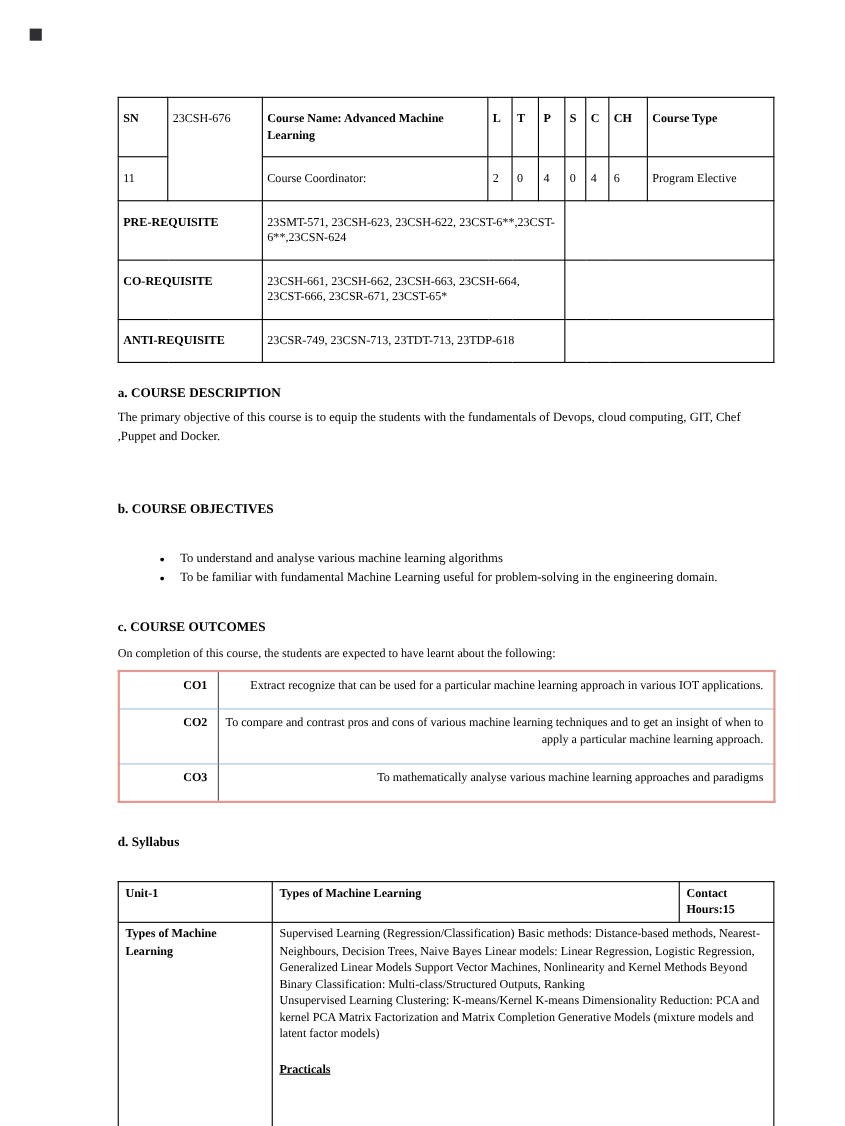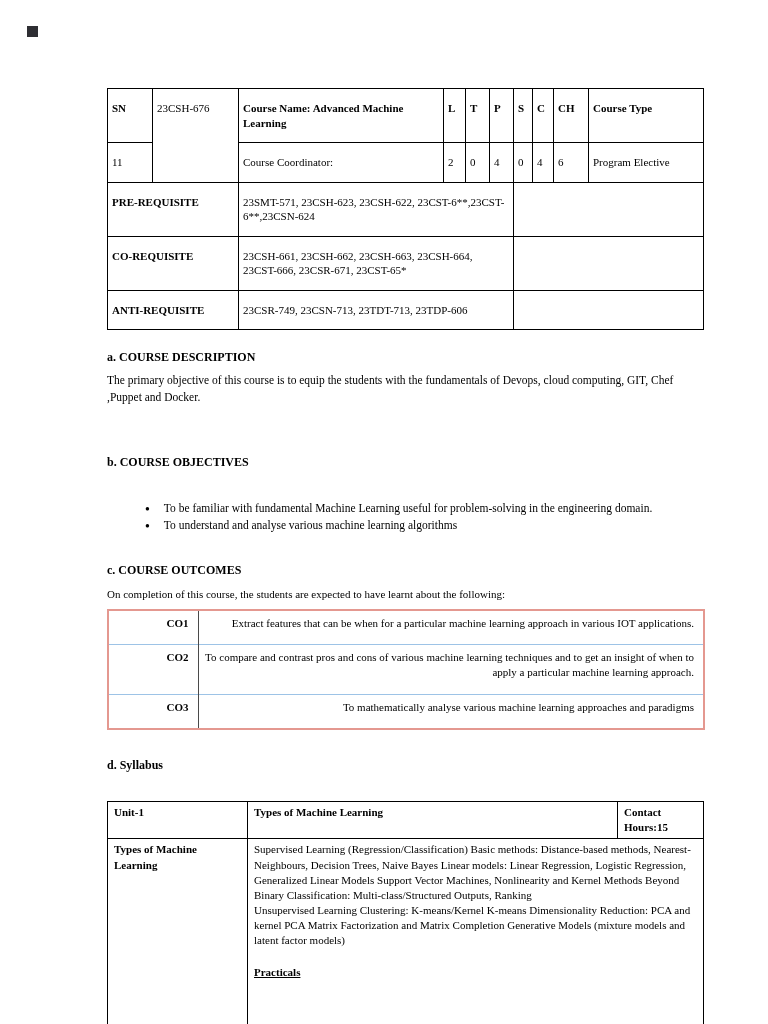--- a/index.html
+++ b/index.html
@@ -101,51 +101,51 @@
       <td colspan="4">23SMT-571, 23CSH-623, 23CSH-622, 23CST-6**,23CST-6**,23CSN-624</td>
       <td colspan="4"></td>
     </tr>
     <tr>
       <td colspan="2" class="b">CO-REQUISITE</td>
       <td colspan="4">23CSH-661, 23CSH-662, 23CSH-663, 23CSH-664, 23CST-666, 23CSR-671, 23CST-65*</td>
       <td colspan="4"></td>
     </tr>
     <tr>
       <td colspan="2" class="b">ANTI-REQUISITE</td>
-      <td colspan="4">23CSR-749, 23CSN-713, 23TDT-713, 23TDP-606</td>
+      <td colspan="4">23CSR-749, 23CSN-713, 23TDT-713, 23TDP-618</td>
       <td colspan="4"></td>
     </tr>
   </tbody>
     </table>
 
   <div class="h h-a">a. COURSE DESCRIPTION</div>
   <div class="para">The primary objective of this course is to equip the students with the fundamentals of Devops, cloud computing, GIT, Chef ,Puppet and Docker.</div>
 
   <div class="h h-b">b. COURSE OBJECTIVES</div>
   <div class="bullets">
     <div class="bullet-row">
-        <span>To be familiar with fundamental Machine Learning useful for problem-solving in the engineering domain.</span>
+        <span>To understand and analyse various machine learning algorithms</span>
       </div>
     <div class="bullet-row">
-        <span>To understand and analyse various machine learning algorithms</span>
+        <span>To be familiar with fundamental Machine Learning useful for problem-solving in the engineering domain.</span>
       </div>
   </div>
 
   <div class="h h-c">c. COURSE OUTCOMES</div>
   <div class="intro">On completion of this course, the students are expected to have learnt about the following:</div>
 
   <table class="co-table">
     <colgroup>
         <col style="width:90px">
         <col style="width:506px">
       </colgroup>
     <tbody>
         <tr>
       <td class="code">CO1</td>
-      <td>Extract features that can be when for a particular machine learning approach in various IOT applications.</td>
+      <td>Extract recognize that can be used for a particular machine learning approach in various IOT applications.</td>
     </tr>
     <tr>
       <td class="code">CO2</td>
       <td>To compare and contrast pros and cons of various machine learning techniques and to get an insight of when to apply a particular machine learning approach.</td>
     </tr>
     <tr>
       <td class="code">CO3</td>
       <td>To mathematically analyse various machine learning approaches and paradigms</td>
     </tr>
   </tbody>

